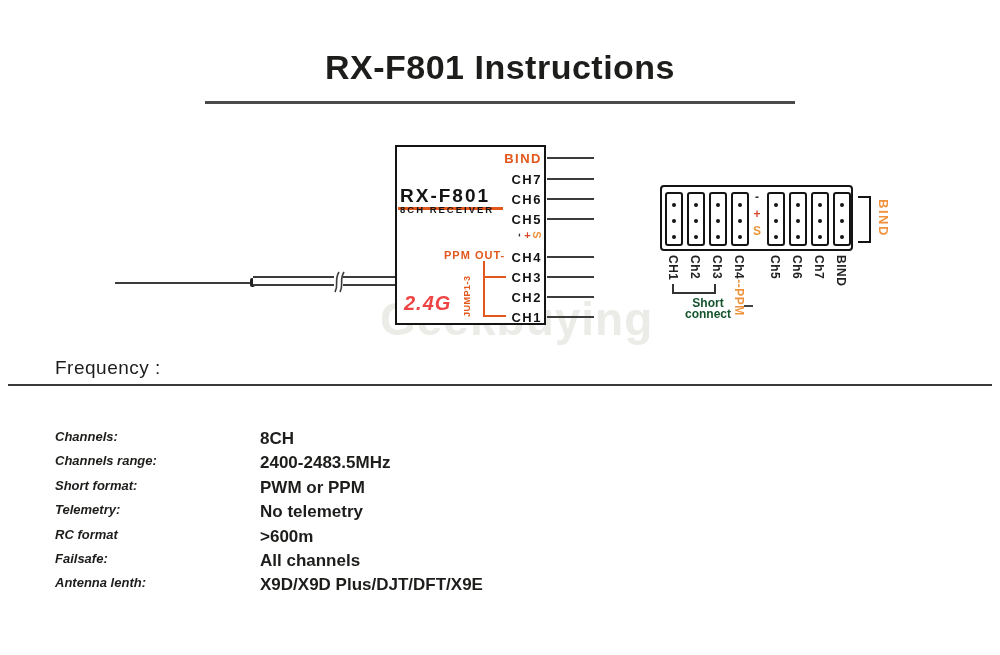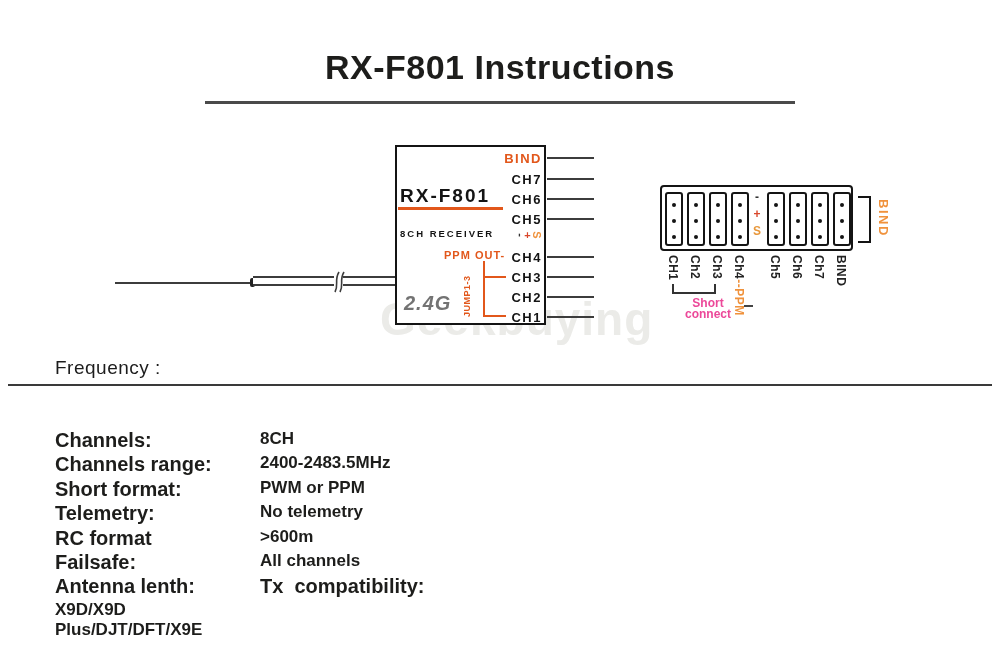--- a/index.html
+++ b/index.html
@@ -28,24 +28,24 @@
   .ant-cable { position:absolute; left:253px; top:276px; width:144px; height:10px;
                border-top:2px solid #3c3c3c; border-bottom:2px solid #3c3c3c; background:#fff; z-index:1; }
   .ant-break { position:absolute; left:329px; top:270px; z-index:2; }
 
   
   .rx-box  { position:absolute; left:395px; top:145px; width:151px; height:180px;
              border:2px solid #141414; background:#fff; z-index:1; }
   .rx-model { position:absolute; left:400px; top:185px; font-size:19px; font-weight:bold;
               letter-spacing:2px; color:#141414; z-index:2; }
   .rx-rule  { position:absolute; left:398px; top:207px; width:105px; height:3px; z-index:2; }
-  .rx-type  { position:absolute; left:400px; top:228px; font-size:9.5px; font-weight:bold;
+  .rx-type  { position:absolute; left:400px; top:204px; font-size:9.5px; font-weight:bold;
               letter-spacing:2px; color:#141414; z-index:2; }
   .rx-band  { position:absolute; left:404px; top:292px; font-size:20px; font-weight:bold;
-              font-style:italic; color:#737373; letter-spacing:1px; z-index:2; }
+              font-style:italic; color:#ef4444; letter-spacing:1px; z-index:2; }
   .rx-port  { position:absolute; left:498px; width:44px; text-align:right; font-size:13px;
               font-weight:bold; letter-spacing:1.5px; color:#141414; z-index:2; }
   .rx-power { position:absolute; left:500px; top:229px; width:40px; text-align:right;
               font-size:11px; font-weight:bold; z-index:2; }
   .rx-power .p0 { display:inline-block; transform:rotate(90deg); color:#333; }
   .rx-power .p1 { display:inline-block; margin:0 2px; }
   .rx-power .p2 { display:inline-block; transform:rotate(90deg); }
   .rx-ppm  { position:absolute; left:444px; top:249px; font-size:11px; font-weight:bold;
              letter-spacing:1px; z-index:2; }
   .rx-jump { position:absolute; left:462px; top:263px; height:54px; writing-mode:vertical-rl;
@@ -74,21 +74,21 @@
   .bind-bracket { position:absolute; left:858px; top:196px; width:13px; height:47px;
                   border-top:2px solid #141414; border-right:2px solid #141414; border-bottom:2px solid #141414; z-index:2; }
   .bind-vlabel { position:absolute; left:876px; top:199px; writing-mode:vertical-rl;
                  font-size:13px; font-weight:bold; letter-spacing:1.5px; z-index:2; }
 
   
   .features-heading { position:absolute; left:55px; top:357px; font-size:19px; color:#1c1c1c; letter-spacing:0.5px; z-index:2; }
   .features-rule { position:absolute; left:8px; top:384px; width:984px; height:2px; background:#3a3a3a; z-index:2; }
   .spec-table { position:absolute; left:55px; top:429px; display:grid;
                 grid-template-columns:205px auto; grid-auto-rows:24.4px; z-index:2; }
-  .spec-label { font-size:20px; font-weight:bold; color:#1d1d1b; white-space:pre; }
+  .spec-label { font-size:13px; font-weight:bold; color:#1d1d1b; white-space:pre;font-style:italic; }
   .spec-value { font-size:17px; font-weight:bold; color:#1d1d1b; }
 </style>
 </head>
 <body>
 
 <div id="screen">
 
   <div class="watermark">Geekbuying</div>
 
   <div class="page-title">RX-F801 Instructions</div>
@@ -188,21 +188,21 @@
   <div class="cn-label" style="left:710px;">Ch3</div>
   <div class="cn-label" style="left:732px;">
     <span>Ch4</span><span style="color:#f0923c;">--PPM</span>
   </div>
   <div class="cn-label" style="left:768px;">Ch5</div>
   <div class="cn-label" style="left:790px;">Ch6</div>
   <div class="cn-label" style="left:812px;">Ch7</div>
   <div class="cn-label" style="left:834px;">BIND</div>
 
   <div class="sc-bracket"></div>
-  <div class="sc-text" style="color:#ec4899;">
+  <div class="sc-text" style="color:#14532d;">
     <div>Short</div>
     <div>connect</div>
   </div>
   <div class="sc-dash"></div>
 
   <div class="bind-bracket"></div>
   <div class="bind-vlabel" style="color:#f0923c;">BIND</div>
 
   <div class="features-heading">Frequency :</div>
   <div class="features-rule"></div>
@@ -214,17 +214,16 @@
     <div class="spec-value">2400-2483.5MHz</div>
     <div class="spec-label">Short format:</div>
     <div class="spec-value">PWM or PPM</div>
     <div class="spec-label">Telemetry:</div>
     <div class="spec-value">No telemetry</div>
     <div class="spec-label">RC format</div>
     <div class="spec-value">&gt;600m</div>
     <div class="spec-label">Failsafe:</div>
     <div class="spec-value">All channels</div>
     <div class="spec-label">Antenna lenth:</div>
-    <div class="spec-label">Tx  compatibility:</div>
     <div class="spec-value">X9D/X9D Plus/DJT/DFT/X9E</div>
   </div>
 
 </div>
 
 </body></html>

